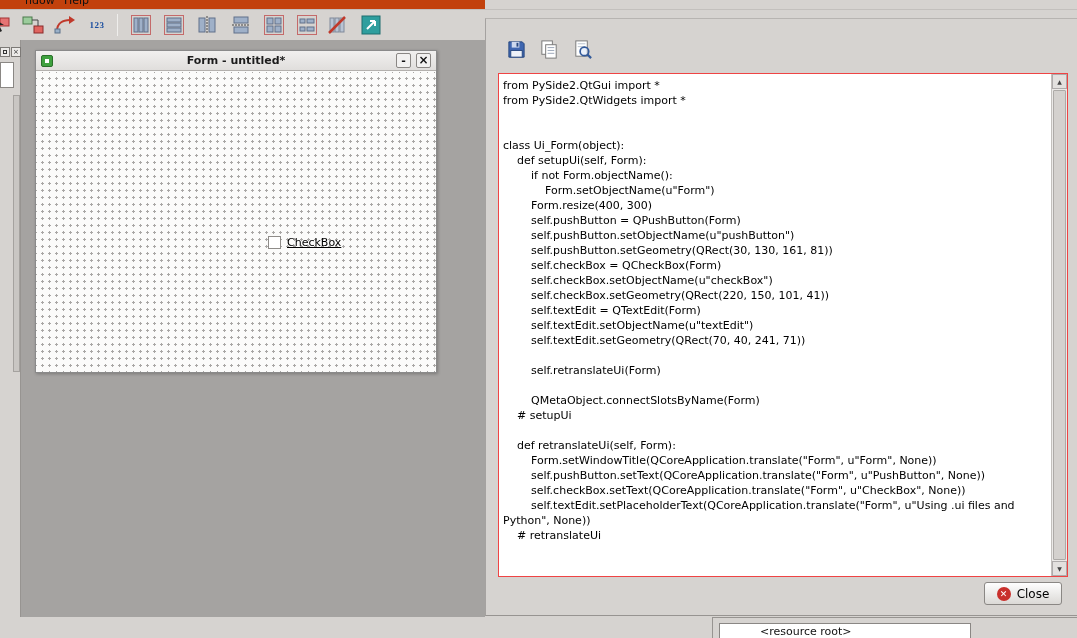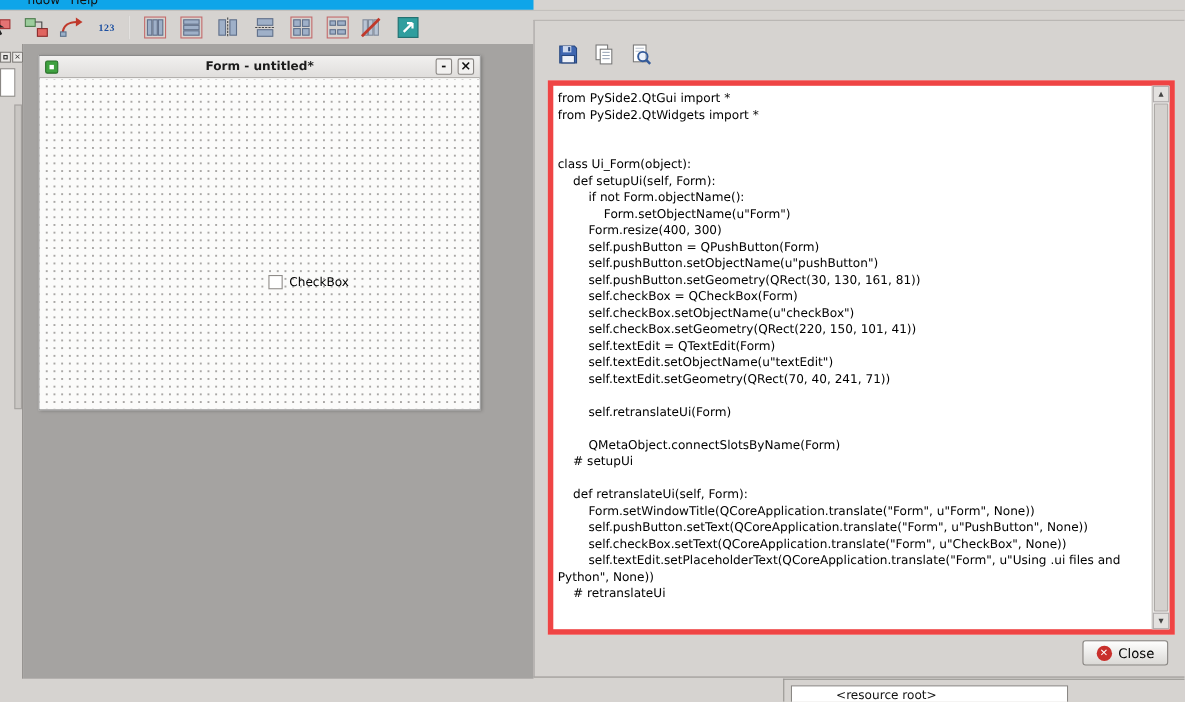--- a/index.html
+++ b/index.html
@@ -7,21 +7,21 @@
   body {
     position: relative;
     overflow: hidden;
     background: #d6d3d0;
     font-family: "DejaVu Sans", sans-serif;
     font-size: 11px;
     color: #000;
   }
 
   
-  .menubar { position:absolute; top:0; left:0; width:485px; height:9px; overflow:hidden; background:#0ea5e9; }
+  .menubar { position:absolute; top:0; left:0; width:485px; height:9px; overflow:hidden; background:#c2410c; }
   .menubar span { position:absolute; top:-6px; line-height:14px; font-size:11px; color:#111; }
   .menu-window { left:25px; }
   .menu-help { left:64px; }
 
   
   .toolbar { position:absolute; top:9px; left:0; width:100%; height:31px; background:#d6d3d0; border-top:1px solid #c3c0bd; }
   .tb-btn { position:absolute; top:2px; width:26px; height:26px; display:flex; align-items:center; justify-content:center; border-radius:2px; }
   .tb-sep { position:absolute; top:4px; width:1px; height:22px; background:#a8a5a2; border-right:1px solid #efeeec; }
   .tab-order-box { width:22px; height:20px; display:flex; align-items:center; justify-content:center;
     color:#1c4fa0; font-weight:bold; font-size:9px; letter-spacing:0.5px;font-family:Liberation Serif, serif; }
@@ -52,28 +52,28 @@
 
   
   .w-textedit { position:absolute; left:70px; top:40px; width:241px; height:71px; background:#fff; border:1px solid #9e9b98; }
   .w-textedit .ph { padding:3px 5px; color:#9a9a9a; font-size:11px; }
   .handle { position:absolute; width:7px; height:7px; background:#1c2a66; }
   .h-nw { left:-4px; top:-4px; }  .h-n { left:calc(50% - 3.5px); top:-4px; }  .h-ne { right:-4px; top:-4px; }
   .h-w { left:-4px; top:calc(50% - 3.5px); }  .h-e { right:-4px; top:calc(50% - 3.5px); }
   .h-sw { left:-4px; bottom:-4px; } .h-s { left:calc(50% - 3.5px); bottom:-4px; } .h-se { right:-4px; bottom:-4px; }
   .w-pushbutton { position:absolute; left:30px; top:130px; width:161px; height:81px; border:1px solid #a3a09d; border-radius:3px;
     background:linear-gradient(#ffffff,#ebeae8); display:flex; align-items:center; justify-content:center; font-size:11px; color:#000; }
-  .w-checkbox { position:absolute; left:208px; top:150px; width:101px; height:41px; display:flex; align-items:flex-end; }
+  .w-checkbox { position:absolute; left:232px; top:150px; width:101px; height:41px; display:flex; align-items:center;text-decoration:underline; }
   .cb-ind { width:13px; height:13px; background:#fff; border:1px solid #8f8c89; margin-right:6px; flex:0 0 auto; }
 
   
   .code-dialog { position:absolute; left:485px; top:18px; width:592px; height:598px; background:#d6d3d0; border-left:1px solid #a5a2a0; border-top:1px solid #b7b4b1; border-bottom:1px solid #979491; }
   .cd-btn { position:absolute; top:18px; width:24px; height:24px; display:flex; align-items:center; justify-content:center; border-radius:2px; }
   .cd-save { left:18px; } .cd-copy { left:51px; } .cd-find { left:84px; }
-  .code-box { position:absolute; left:12px; top:54px; width:570px; height:504px; background:#fff; border:5px solid #ef4444; }
+  .code-box { position:absolute; left:12px; top:54px; width:570px; height:504px; background:#fff; border:1px solid #ef4444; }
   .code-view { position:absolute; left:0; top:0; right:16px; bottom:0; overflow:hidden; padding:4px 2px 4px 4px;
     font-family:"DejaVu Sans", sans-serif; font-size:11px; line-height:15px; white-space:pre-wrap; word-wrap:break-word; color:#000; }
   .vscroll { position:absolute; top:0; right:0; bottom:0; width:16px; background:#eceae8; border-left:1px solid #c3c0bd; }
   .sb-btn { position:absolute; left:0; width:15px; height:15px; background:#e3e1df; border:1px solid #aeabab; text-align:center; line-height:14px; font-size:6px; color:#444; }
   .sb-up { top:0; } .sb-down { bottom:0; }
   .sb-thumb { position:absolute; left:1px; right:1px; top:16px; bottom:16px; background:#d4d1ce; border:1px solid #adaaa7; border-radius:1px; }
   .close-btn { position:absolute; right:15px; top:563px; width:78px; height:23px; border:1px solid #8a8784; border-radius:3px;
     background:linear-gradient(#fefefe,#dbd9d6); display:flex; align-items:center; justify-content:center; gap:6px; font-size:12px; color:#000; }
   .close-x { width:14px; height:14px; border-radius:50%; background:#c9302c; color:#fff; font-size:9px; font-weight:bold; line-height:14px; text-align:center; }
 

